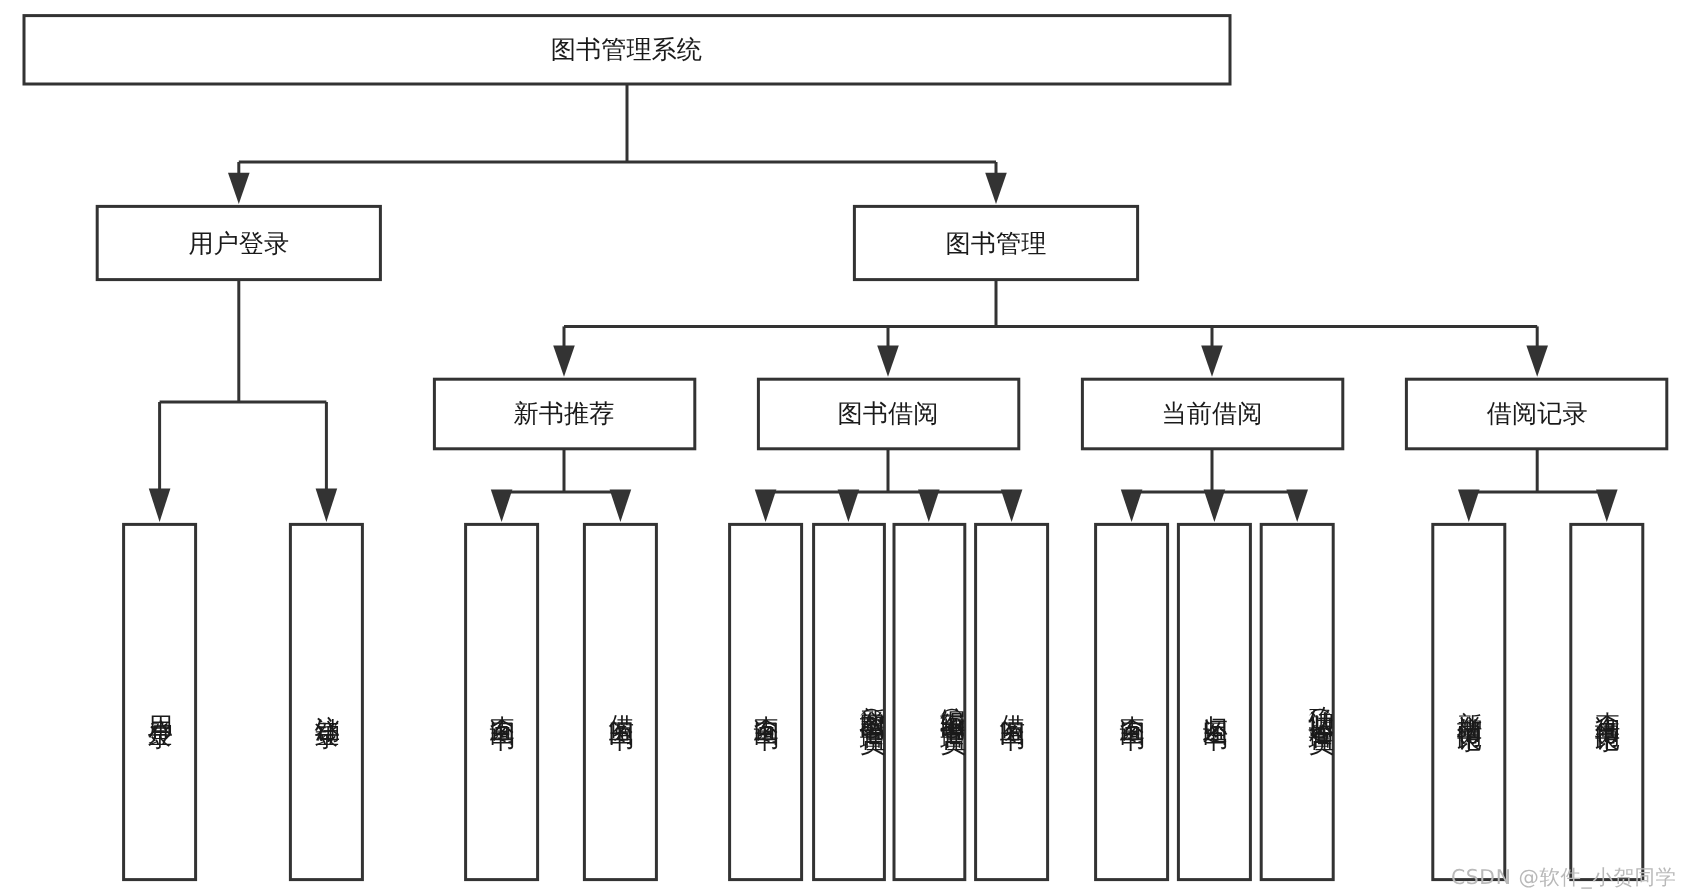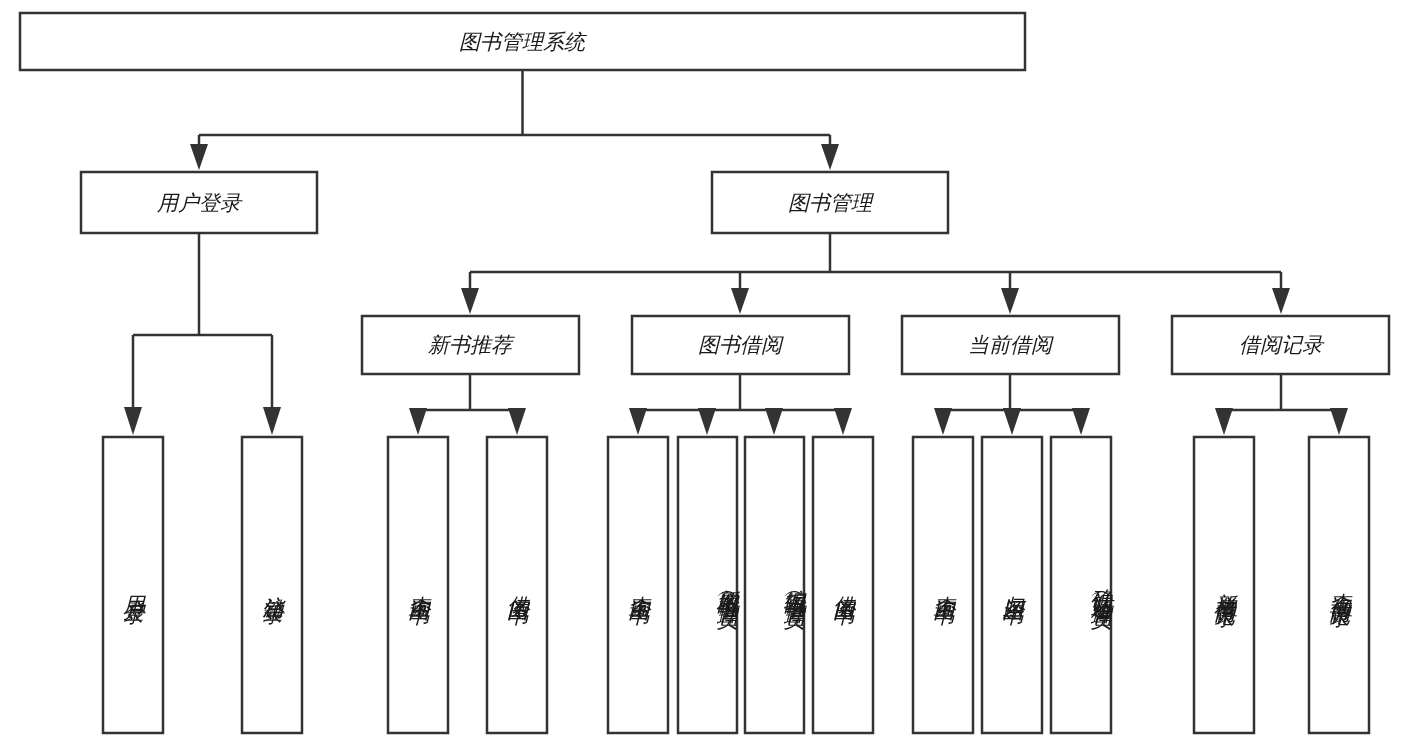--- a/index.html
+++ b/index.html
@@ -7,21 +7,20 @@
     padding: 0;
     background: #ffffff;
   }
   #canvas-wrap {
     position: relative;
     width: 1405px;
     height: 747px;
     background: #ffffff;
     overflow: hidden;
     font-family: "DejaVu Sans", "Liberation Sans", sans-serif;
-    font-style: italic;
   }
   svg#diagram {
     position: absolute;
     left: 0;
     top: 0;
     width: 1405px;
     height: 747px;
     display: block;
   }
   .node-rect {
@@ -187,14 +186,15 @@
   <div class="leaf-label" style="left:608px; top:437px;  width:60px;  height:296px; align-content:center;">查询图书</div>
   <div class="leaf-label" style="left:678px; top:442px;  width:59px;  height:286px; align-content:start;">新增图书（管理员）</div>
   <div class="leaf-label" style="left:745px; top:442px;  width:59px;  height:286px; align-content:start;">编辑图书（管理员）</div>
   <div class="leaf-label" style="left:813px; top:437px;  width:60px;  height:296px; align-content:center;">借阅图书</div>
   <div class="leaf-label" style="left:913px; top:437px;  width:60px;  height:296px; align-content:center;">查询图书</div>
   <div class="leaf-label" style="left:982px; top:437px;  width:60px;  height:296px; align-content:center;">归还图书</div>
   <div class="leaf-label" style="left:1051px;top:442px;  width:60px;  height:286px; align-content:start;">确认归还（管理员）</div>
   <div class="leaf-label" style="left:1194px;top:437px;  width:60px;  height:296px; align-content:center;">新增借阅记录</div>
   <div class="leaf-label" style="left:1309px;top:437px;  width:60px;  height:296px; align-content:center;">查询借阅记录</div>
 
+  <div id="watermark">CSDN @软件_小贺同学</div>
 
 </div>
 
 </body></html>

